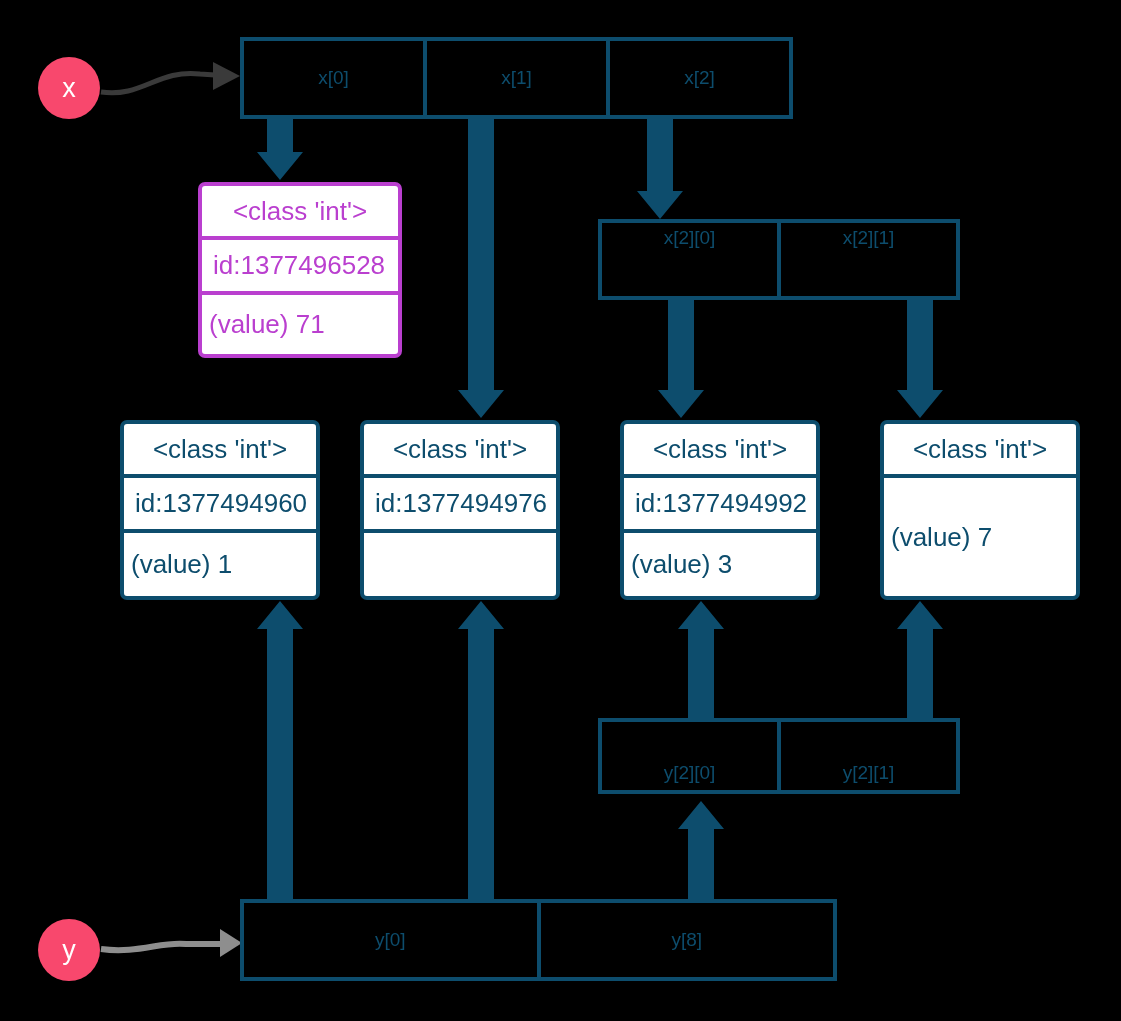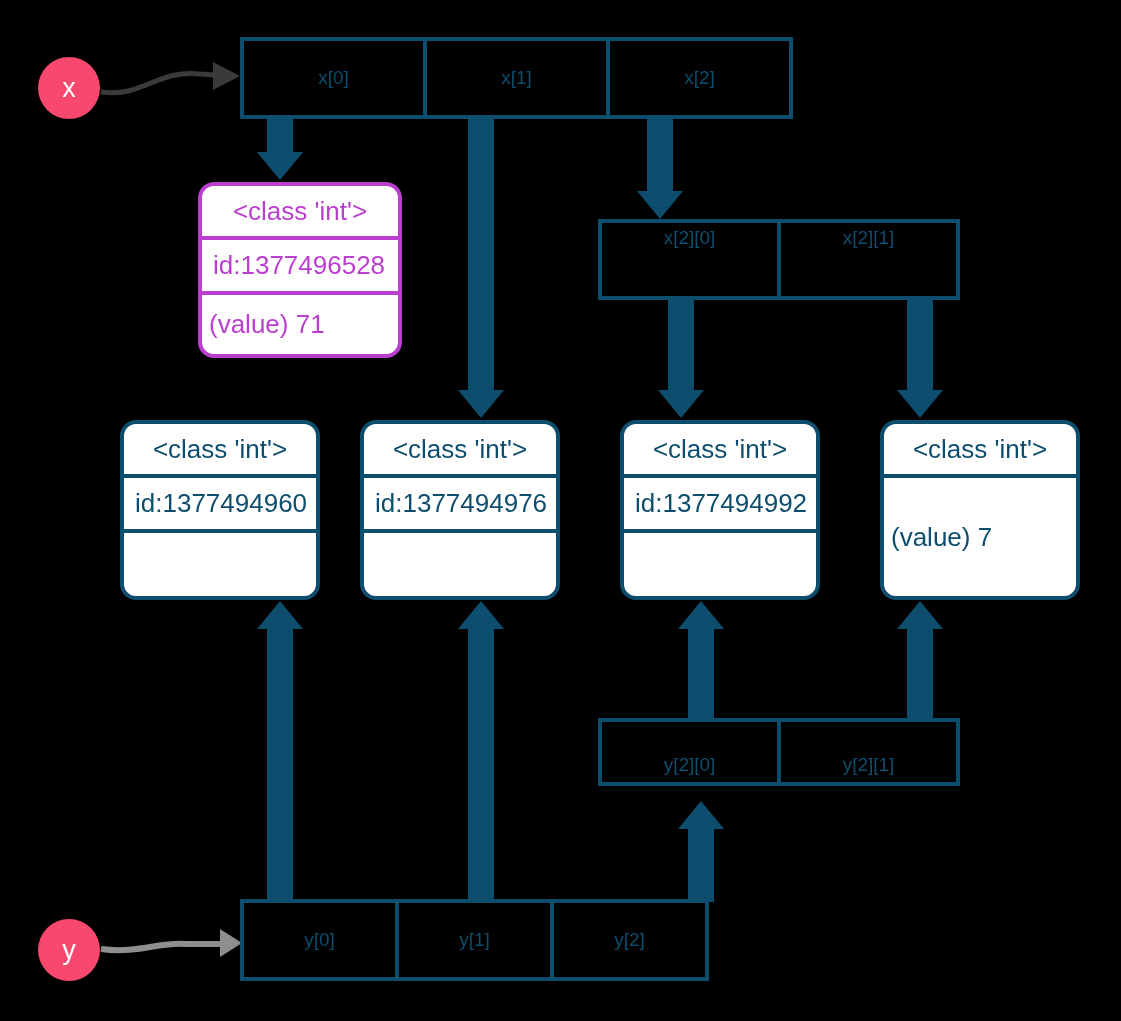--- a/index.html
+++ b/index.html
@@ -31,21 +31,21 @@
   .pylist .cell{
     flex:1;display:flex;align-items:center;justify-content:center;
     color:var(--teal);font-size:19px;border-right:4px solid var(--teal);
   }
   .pylist .cell:last-child{border-right:none;}
   .pylist.align-top .cell{align-items:flex-start;padding-top:4px;}
   .pylist.align-bottom .cell{align-items:flex-end;padding-bottom:6px;}
 
   .obj{
     position:absolute;box-sizing:border-box;display:flex;flex-direction:column;
-    background:var(--box-bg);border:4px solid var(--teal);border-radius:16px;
+    background:var(--box-bg);border:4px solid var(--teal);border-radius:7px;
     color:var(--teal);font-size:26px;
   }
   .obj.highlight{border-color:var(--magenta);color:var(--magenta);}
   .obj .row-class{
     height:50px;border-bottom:4px solid;display:flex;align-items:center;justify-content:center;
   }
   .obj .row-id{
     height:51px;border-bottom:4px solid;display:flex;align-items:center;padding:0 11px;
     white-space:nowrap;
   }
@@ -99,41 +99,42 @@
 
   <div class="obj highlight" style="left:198px;top:182px;width:204px;height:176px;">
     <div class="row-class">&lt;class 'int'&gt;</div>
     <div class="row-id">id:1377496528</div>
     <div class="row-value">(value) 71</div>
   </div>
 
   <div class="obj" style="left:120px;top:420px;width:200px;height:180px;">
     <div class="row-class">&lt;class 'int'&gt;</div>
     <div class="row-id">id:1377494960</div>
+    <div class="row-value">(value) 1</div>
   </div>
 
   <div class="obj" style="left:360px;top:420px;width:200px;height:180px;">
     <div class="row-class">&lt;class 'int'&gt;</div>
     <div class="row-id">id:1377494976</div>
   </div>
 
   <div class="obj" style="left:620px;top:420px;width:200px;height:180px;">
     <div class="row-class">&lt;class 'int'&gt;</div>
     <div class="row-id">id:1377494992</div>
+    <div class="row-value">(value) 3</div>
   </div>
 
   <div class="obj" style="left:880px;top:420px;width:200px;height:180px;">
     <div class="row-class">&lt;class 'int'&gt;</div>
     <div class="row-value">(value) 7</div>
   </div>
 
-  <div class="pylist align-bottom" style="left:598px;top:718px;width:362px;height:68px;">
+  <div class="pylist align-bottom" style="left:598px;top:718px;width:362px;height:76px;">
     <div class="cell">y[2][0]</div>
     <div class="cell">y[2][1]</div>
   </div>
 
-  <div class="pylist" style="left:240px;top:899px;width:469px;height:82px;">
+  <div class="pylist" style="left:240px;top:899px;width:597px;height:82px;">
     <div class="cell">y[0]</div>
-    <div class="cell">y[1]</div>
-    <div class="cell">y[2]</div>
+    <div class="cell">y[8]</div>
   </div>
 
 </div>
 
 </body></html>

